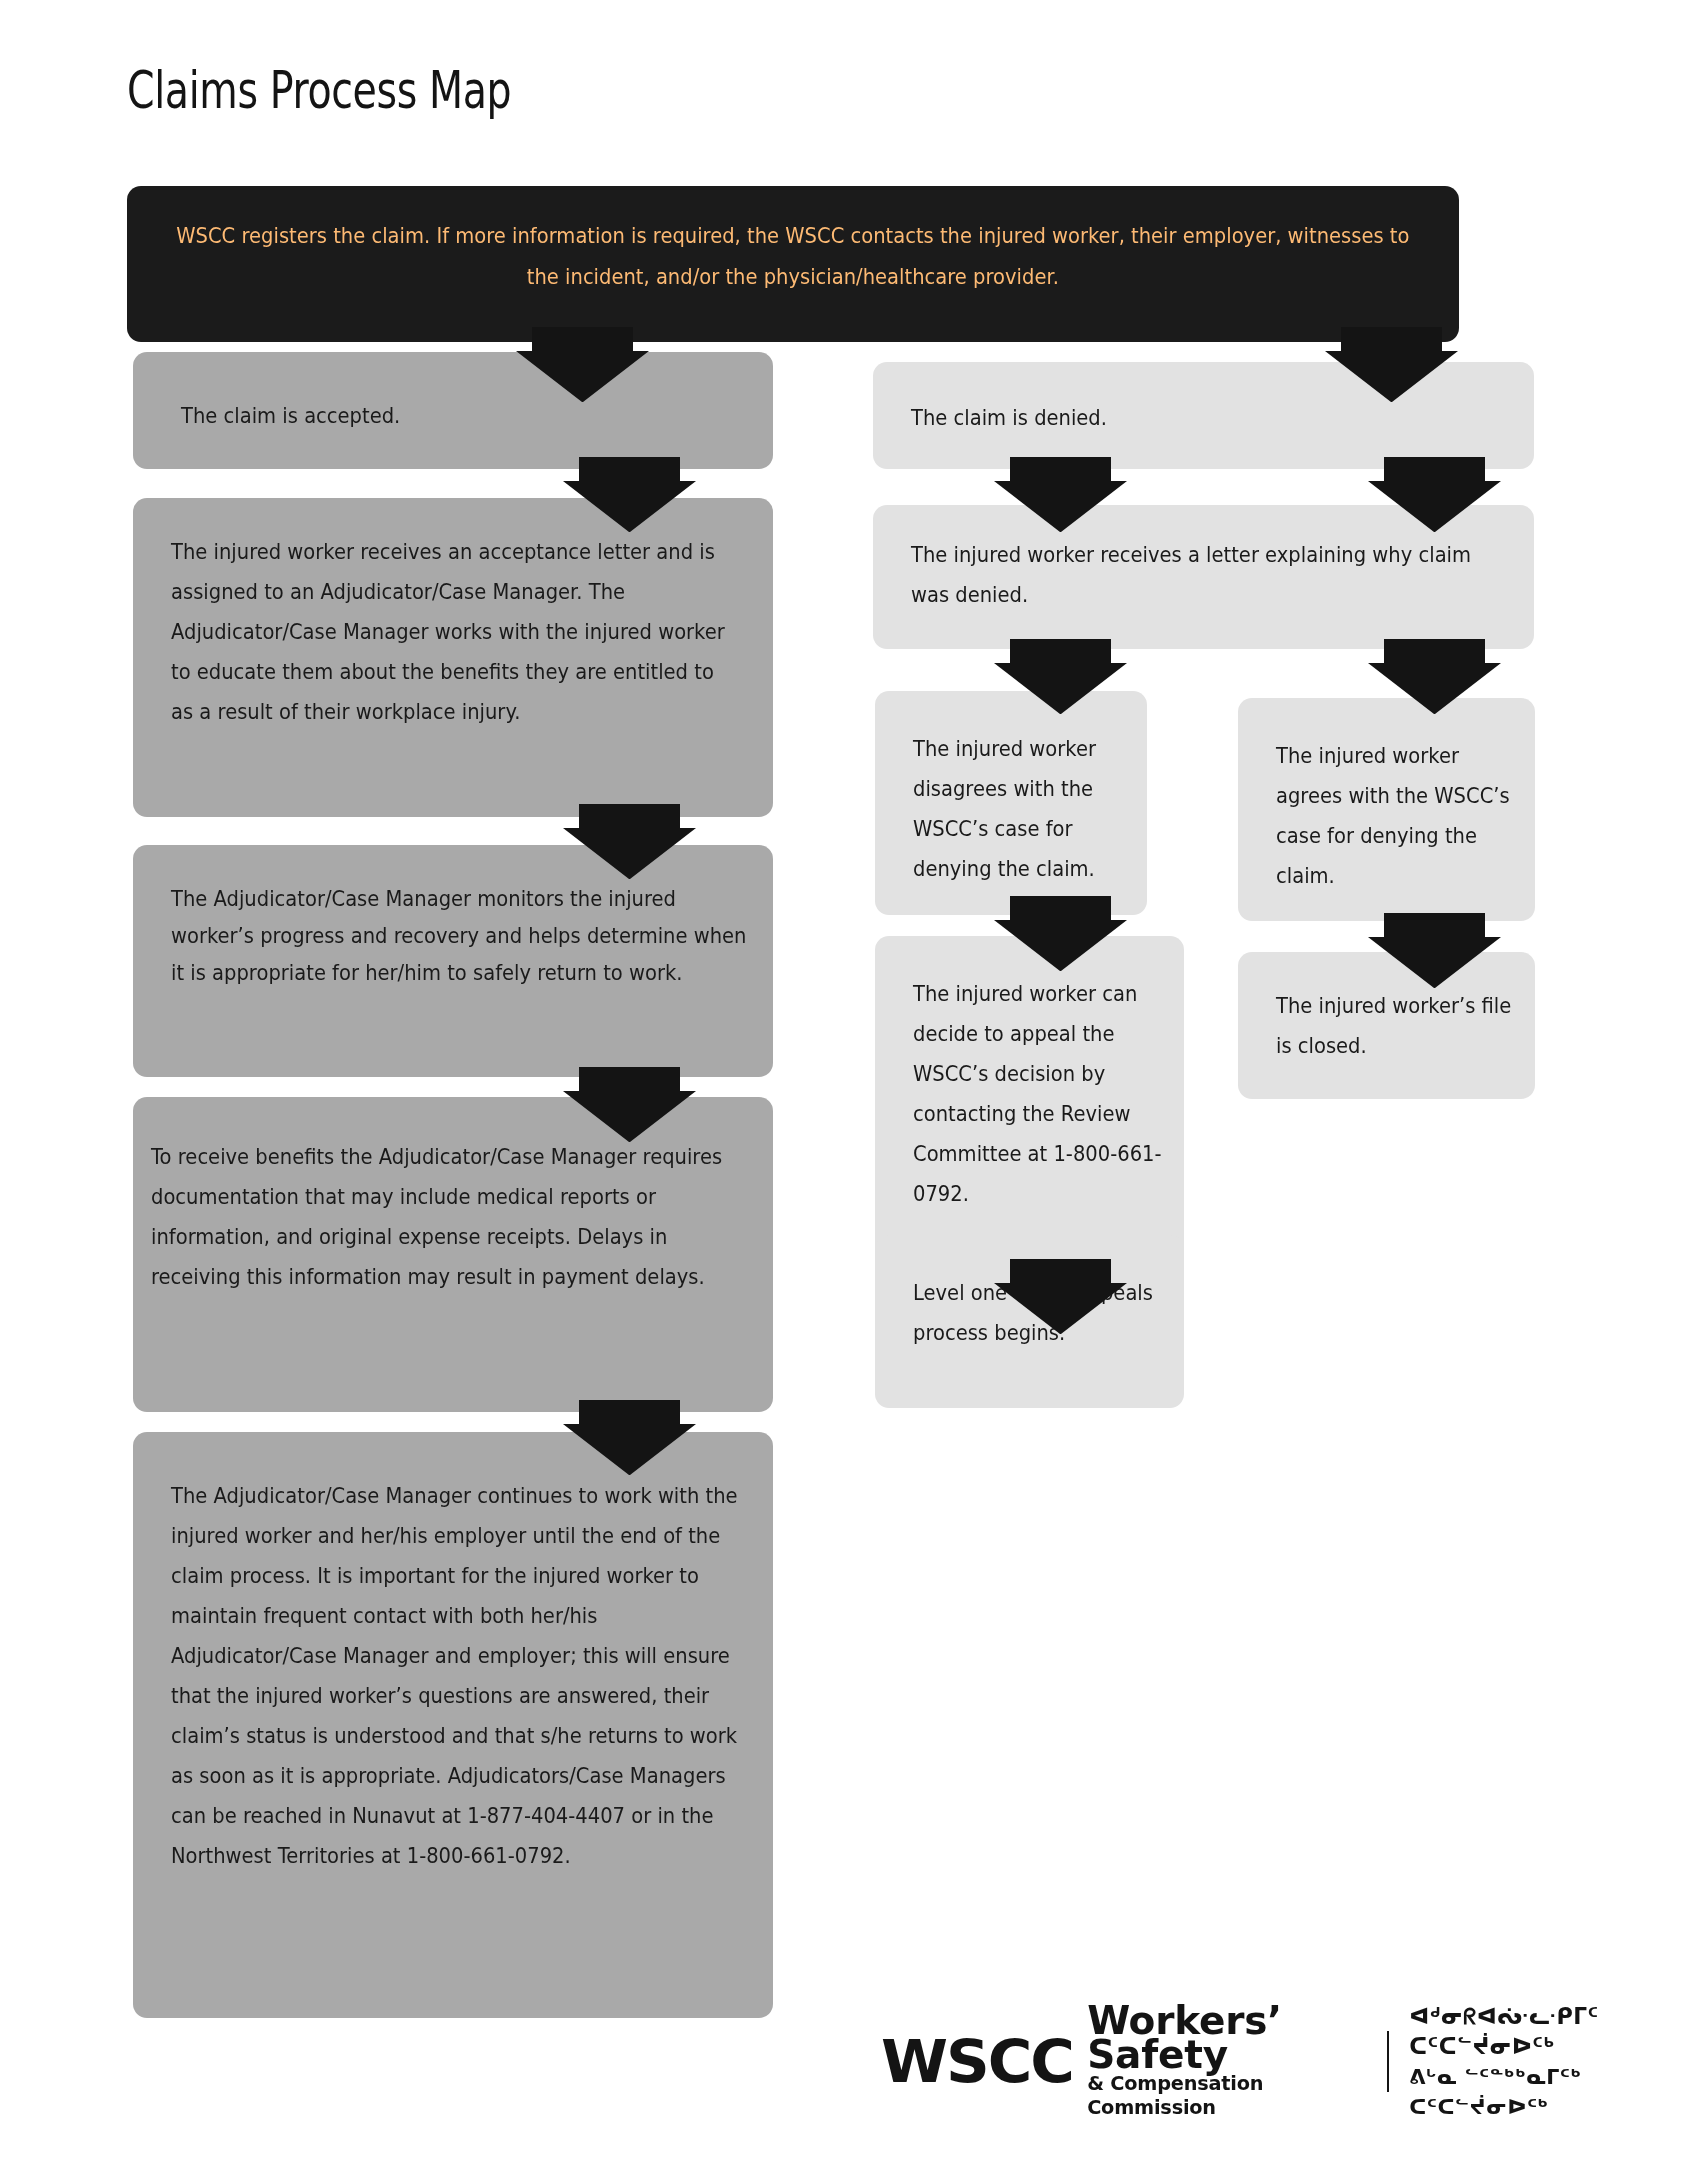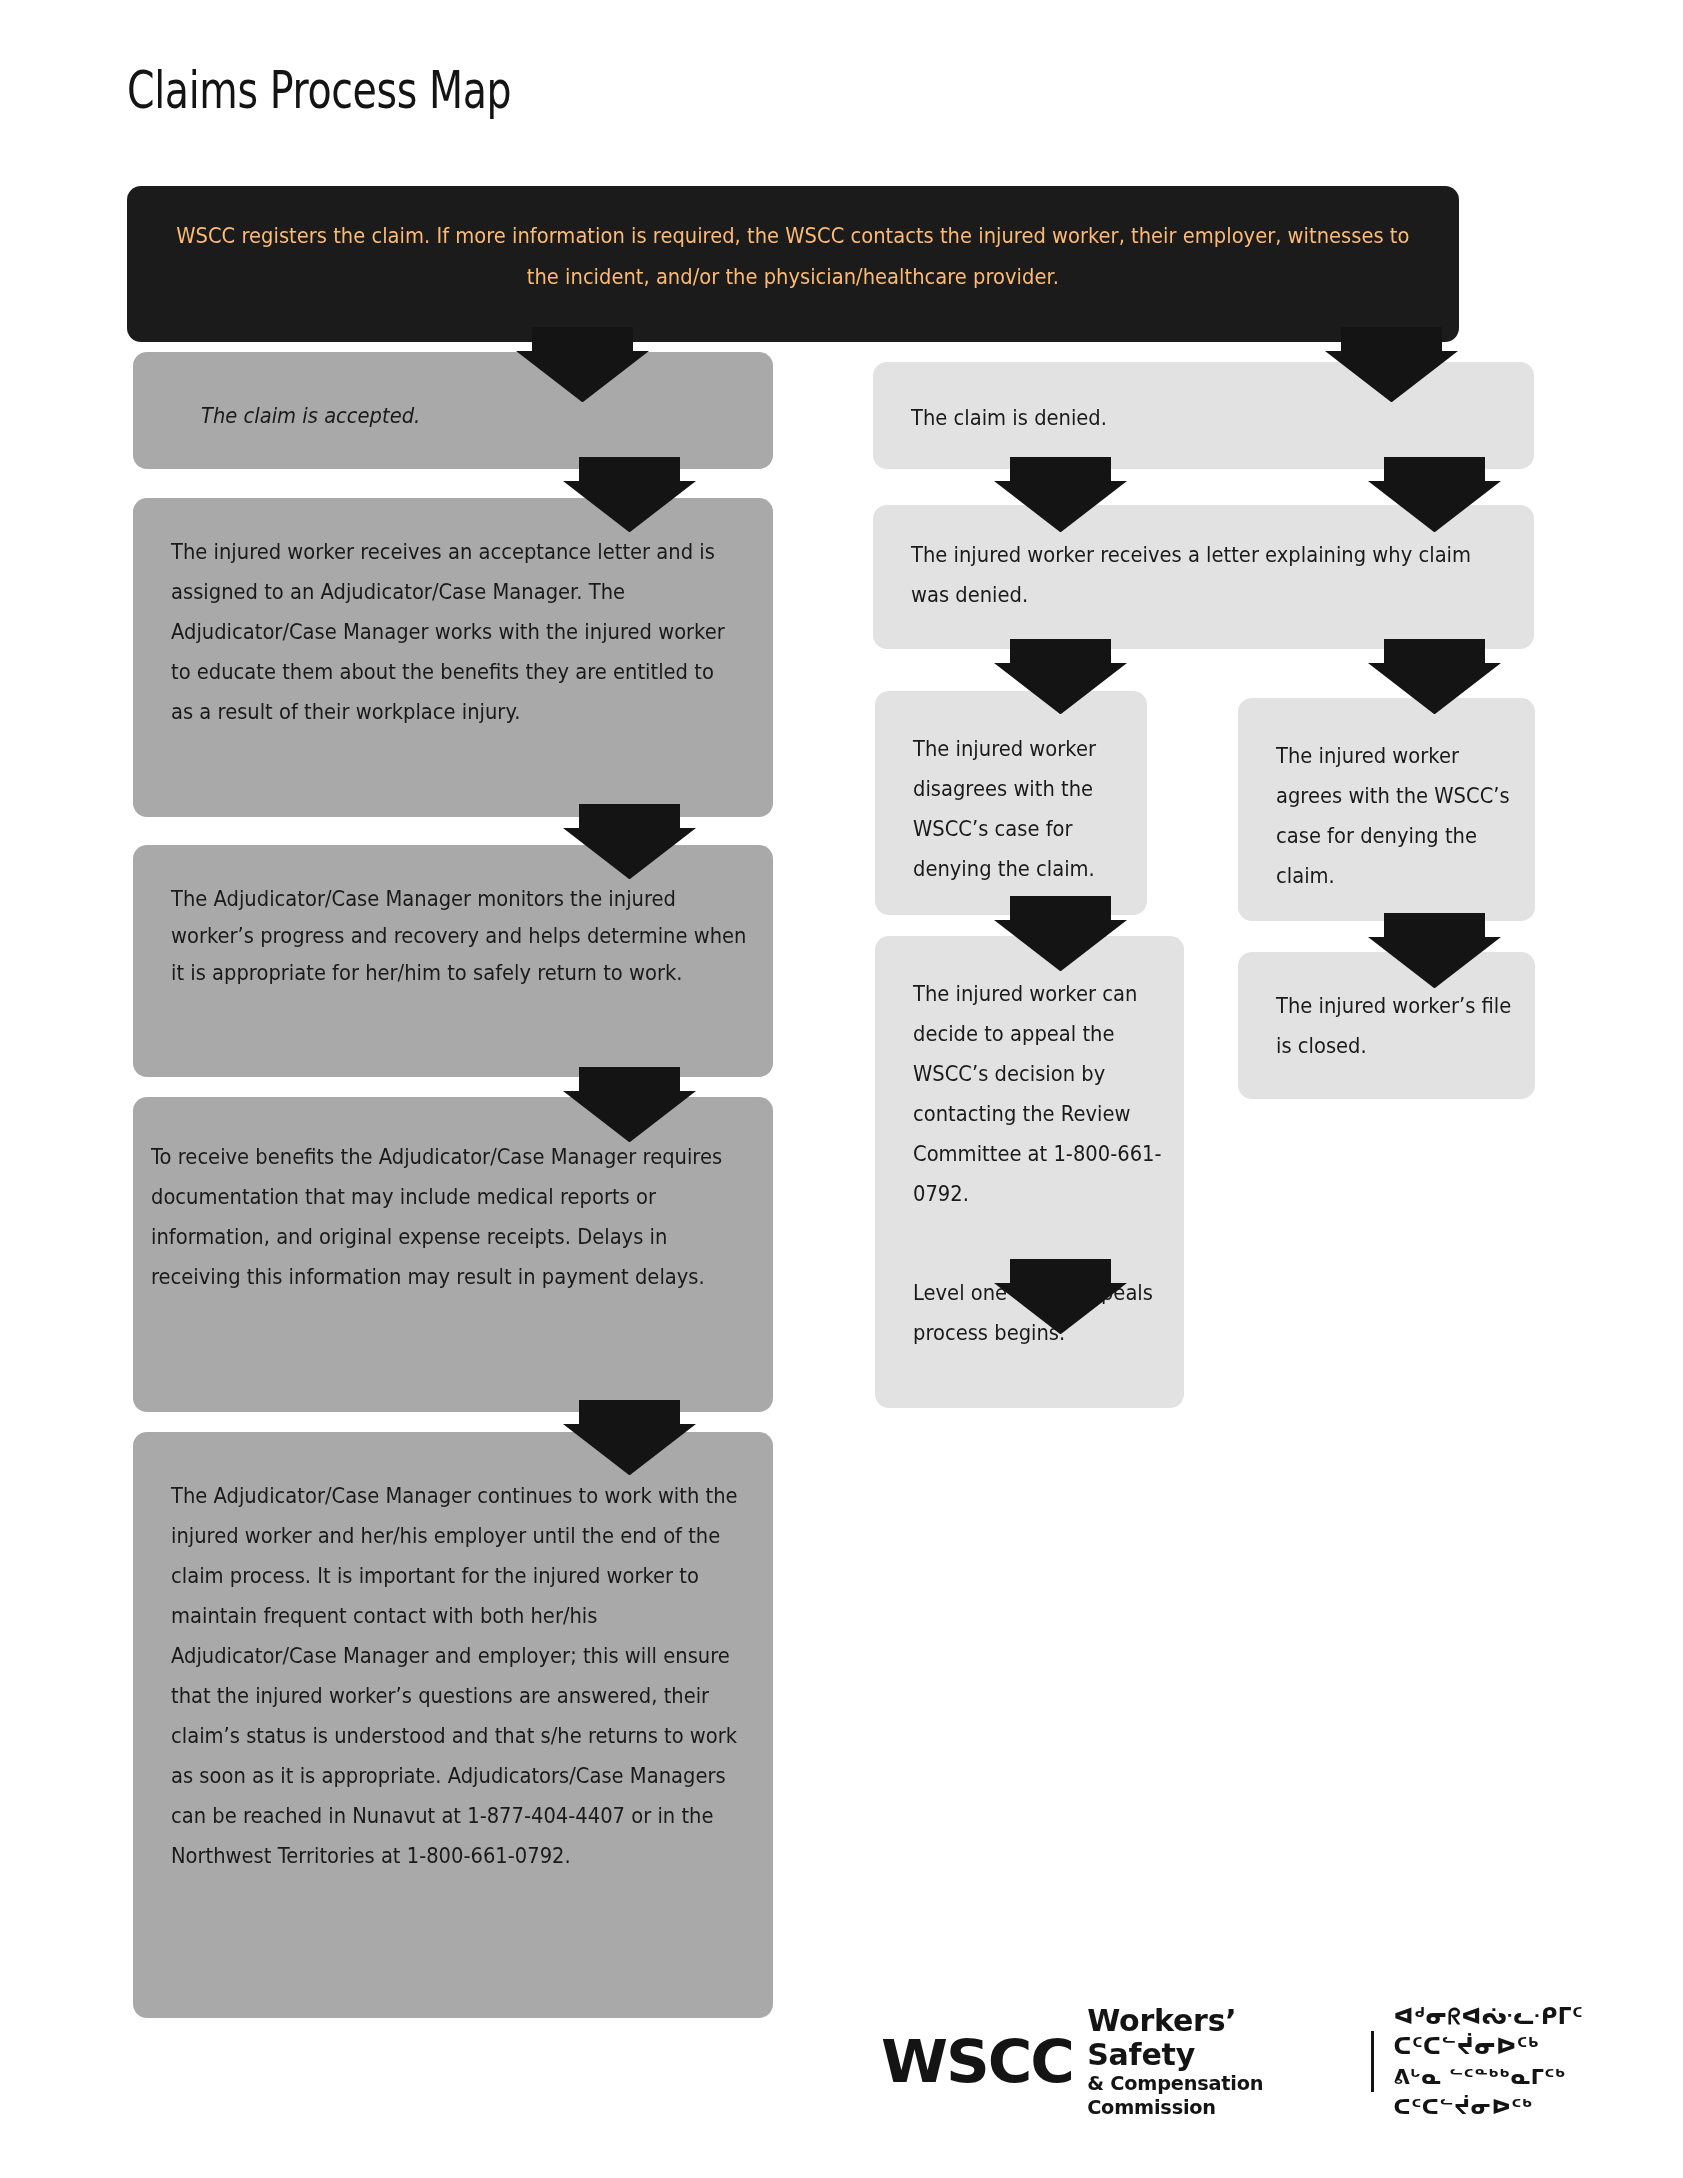--- a/index.html
+++ b/index.html
@@ -105,21 +105,21 @@
     transform: scaleX(1.03);
     transform-origin: left center;
     line-height: 1;
   }
   .logo-tag {
     margin-left: 20px;
     color: #141414;
     font-family: "DejaVu Sans", sans-serif;
   }
   .logo-tag .l1 {
-    font-size: 30px;
+    font-size: 39px;
     font-weight: 700;
     line-height: 34px;
     letter-spacing: -0.2px;
     display: block;
   }
   .logo-tag .l2 {
     font-size: 19.3px;
     font-weight: 700;
     line-height: 24px;
     letter-spacing: -0.2px;
@@ -158,21 +158,21 @@
   <div class="arrow" style="left:532px; top:327px; height:73px;">
     <div class="stem" style="height:28px;"></div>
     <div class="head" style="top:24px;"></div>
   </div>
 
   <div class="arrow" style="left:1341px; top:327px; height:73px;">
     <div class="stem" style="height:28px;"></div>
     <div class="head" style="top:24px;"></div>
   </div>
 
-  <div class="node node--mid" style="left:133px; top:352px; width:640px; height:117px; padding:44px 40px 0 68px;font-style:italic;">
+  <div class="node node--mid" style="left:133px; top:352px; width:640px; height:117px; padding:44px 40px 0 48px;">
     <span class="txt">The claim is accepted.</span>
   </div>
 
   <div class="arrow" style="left:579px; top:457px; height:73px;">
     <div class="stem" style="height:28px;"></div>
     <div class="head" style="top:24px;"></div>
   </div>
 
   <div class="node node--mid" style="left:133px; top:498px; width:640px; height:319px; padding:34px 44px 0 38px;">
     <span class="txt">The injured worker receives an acceptance letter and is assigned to an Adjudicator/Case Manager. The Adjudicator/Case Manager works with the injured worker to educate them about the benefits they are entitled to as a result of their workplace injury.</span>

